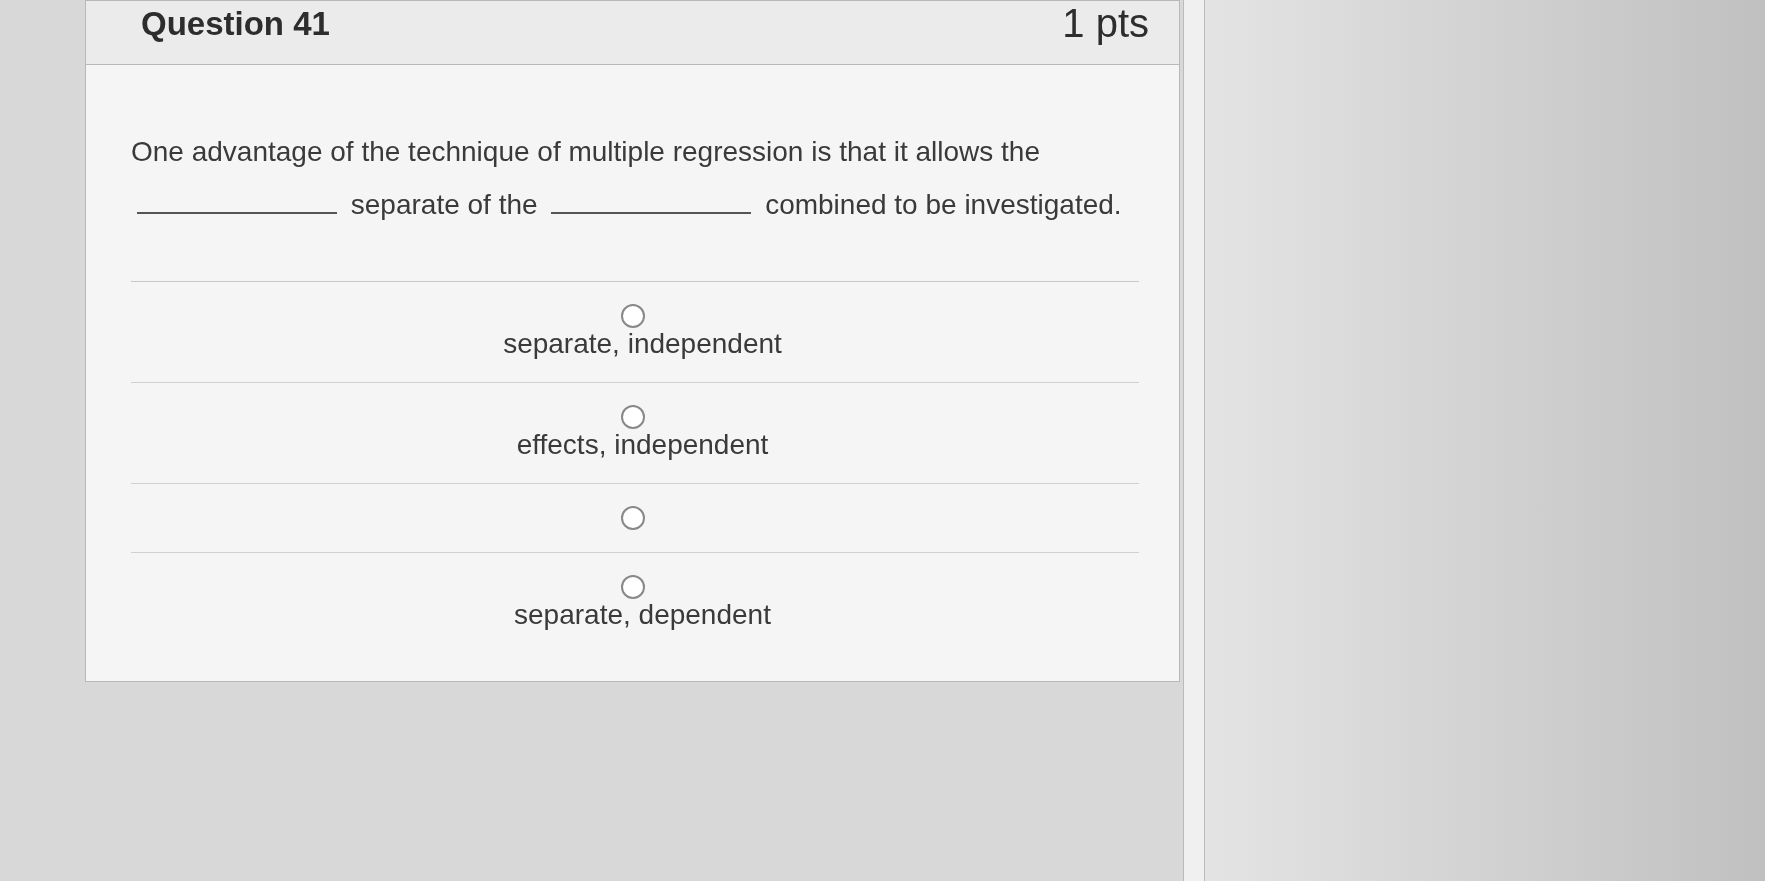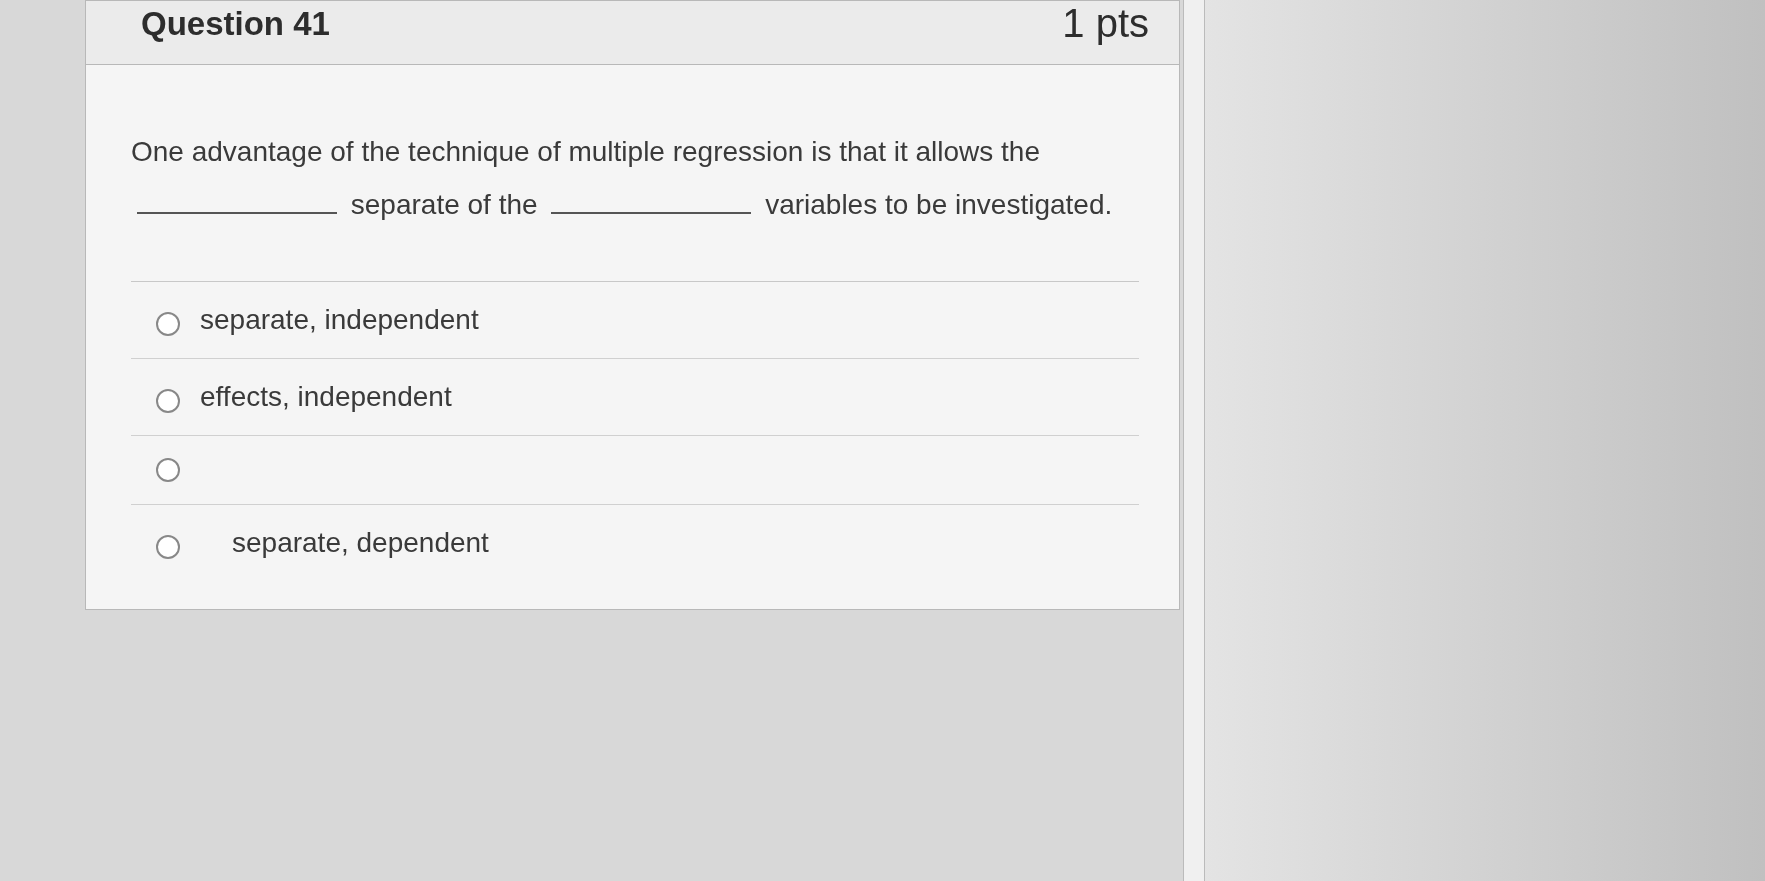--- a/index.html
+++ b/index.html
@@ -55,29 +55,29 @@
       border-bottom: 2px solid #555;
       width: 200px;
       margin: 0 6px;
       vertical-align: baseline;
     }
     .answer-list {
       border-top: 1px solid #c8c8c8;
     }
     .answer-option {
       display: flex;
-      align-items: flex-end;
+      align-items: center;
       padding: 22px 10px 22px 25px;
       border-bottom: 1px solid #d0d0d0;
       cursor: pointer;
+      flex-direction: column;
     }
     .answer-option:last-child {
       border-bottom: none;
       padding-bottom: 30px;
-      gap: 32px;
     }
     .radio-circle {
       width: 24px;
       height: 24px;
       border: 2px solid #888;
       border-radius: 50%;
       margin-right: 20px;
       flex-shrink: 0;
       background: #fff;
     }
@@ -111,21 +111,21 @@
 <div class="right-panel"></div>
 <div class="right-divider"></div>
 
 <div class="quiz-container">
   <div class="question-header">
     <div class="question-title">Question 41</div>
     <div class="question-points">1 pts</div>
   </div>
   <div class="question-body">
     <div class="question-text">
-      <span>One advantage of the technique of multiple regression is that it allows the </span><span class="blank"></span><span> separate of the </span><span class="blank"></span><span> variables to be investigated.</span>
+      <span>One advantage of the technique of multiple regression is that it allows the </span><span class="blank"></span><span> separate of the </span><span class="blank"></span><span> combined to be investigated.</span>
     </div>
     <div class="answer-list">
       <div class="answer-option">
         <div class="radio-circle"></div>
         <div class="answer-label">separate, independent</div>
       </div>
       <div class="answer-option">
         <div class="radio-circle"></div>
         <div class="answer-label">effects, independent</div>
       </div>

